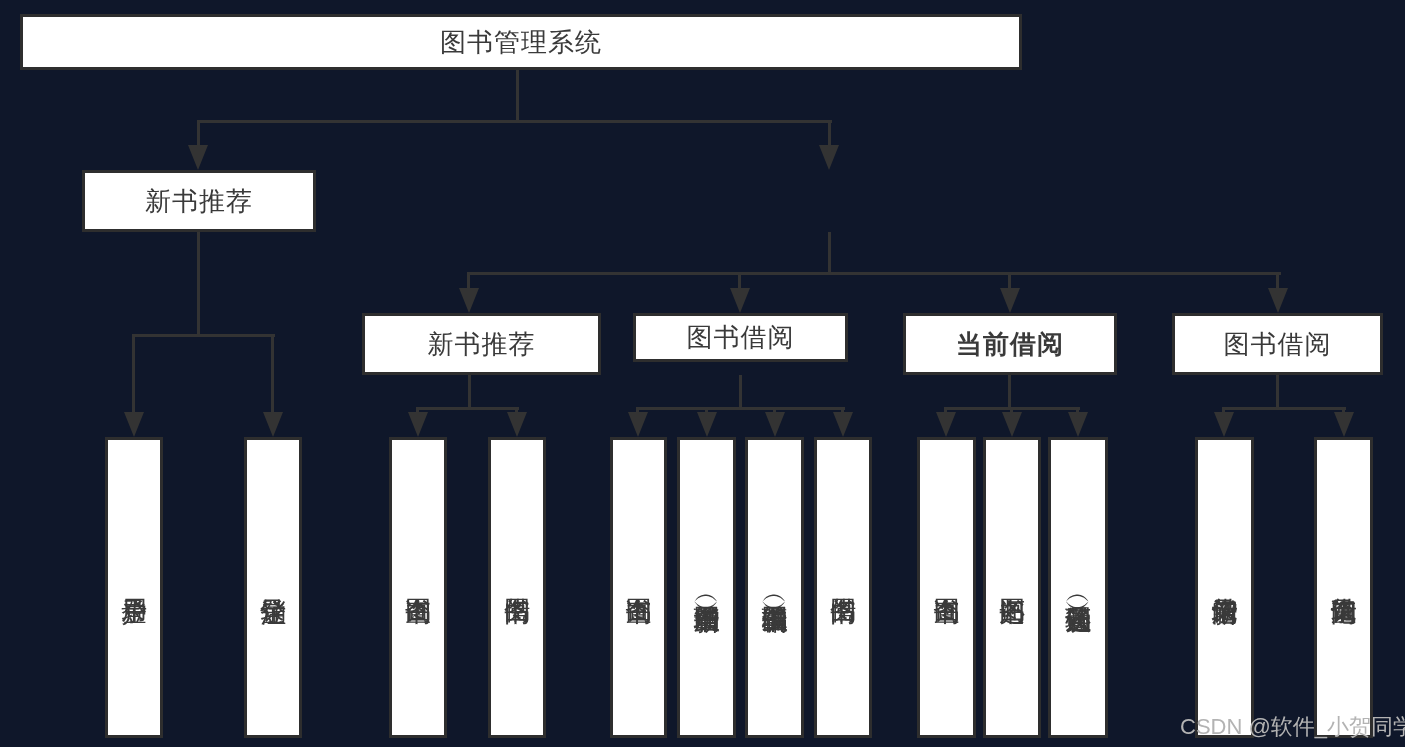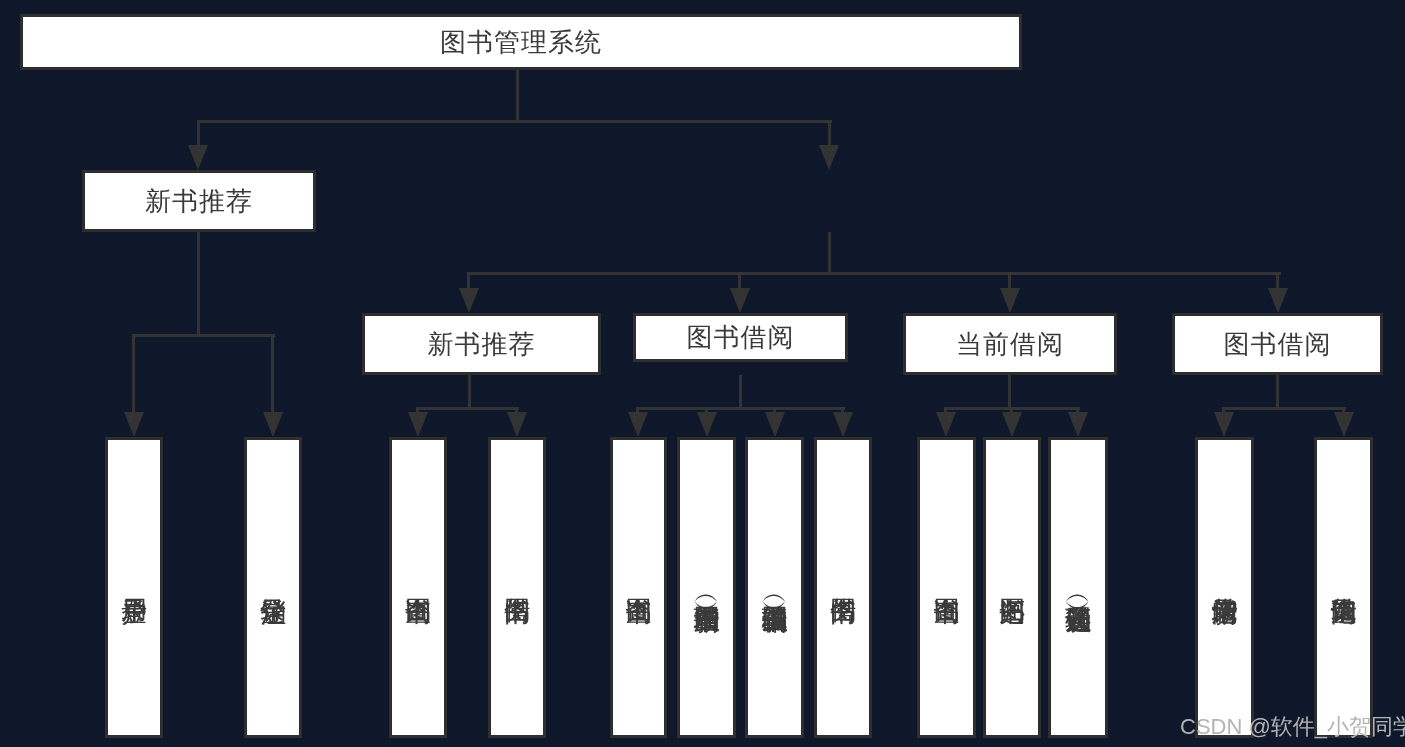--- a/index.html
+++ b/index.html
@@ -34,21 +34,21 @@
 <body>
 
 <div class="canvas">
 
   <div class="box" style="left:20px;top:14px;width:1002px;height:56px;">图书管理系统</div>
 
   <div class="box" style="left:82px;top:170px;width:234px;height:62px;">新书推荐</div>
 
   <div class="box" style="left:362px;top:313px;width:239px;height:62px;">新书推荐</div>
   <div class="box" style="left:633px;top:313px;width:215px;height:49px;">图书借阅</div>
-  <div class="box" style="left:903px;top:313px;width:214px;height:62px;">当前借阅</div>
+  <div class="box" style="left:903px;top:313px;width:214px;height:62px;font-weight:bold;">当前借阅</div>
   <div class="box" style="left:1172px;top:313px;width:211px;height:62px;">图书借阅</div>
 
   <div class="box vbox" style="left:105px;top:437px;width:58px;height:301px;">用户登录</div>
   <div class="box vbox" style="left:244px;top:437px;width:58px;height:301px;">注销登录</div>
 
   <div class="box vbox" style="left:389px;top:437px;width:58px;height:301px;">查询图书</div>
   <div class="box vbox" style="left:488px;top:437px;width:58px;height:301px;">借阅图书</div>
 
   <div class="box vbox" style="left:610px;top:437px;width:57px;height:301px;">查询图书</div>
   <div class="box vbox" style="left:677px;top:437px;width:59px;height:301px;padding-bottom:4px;">新增图书（管理员）</div>

